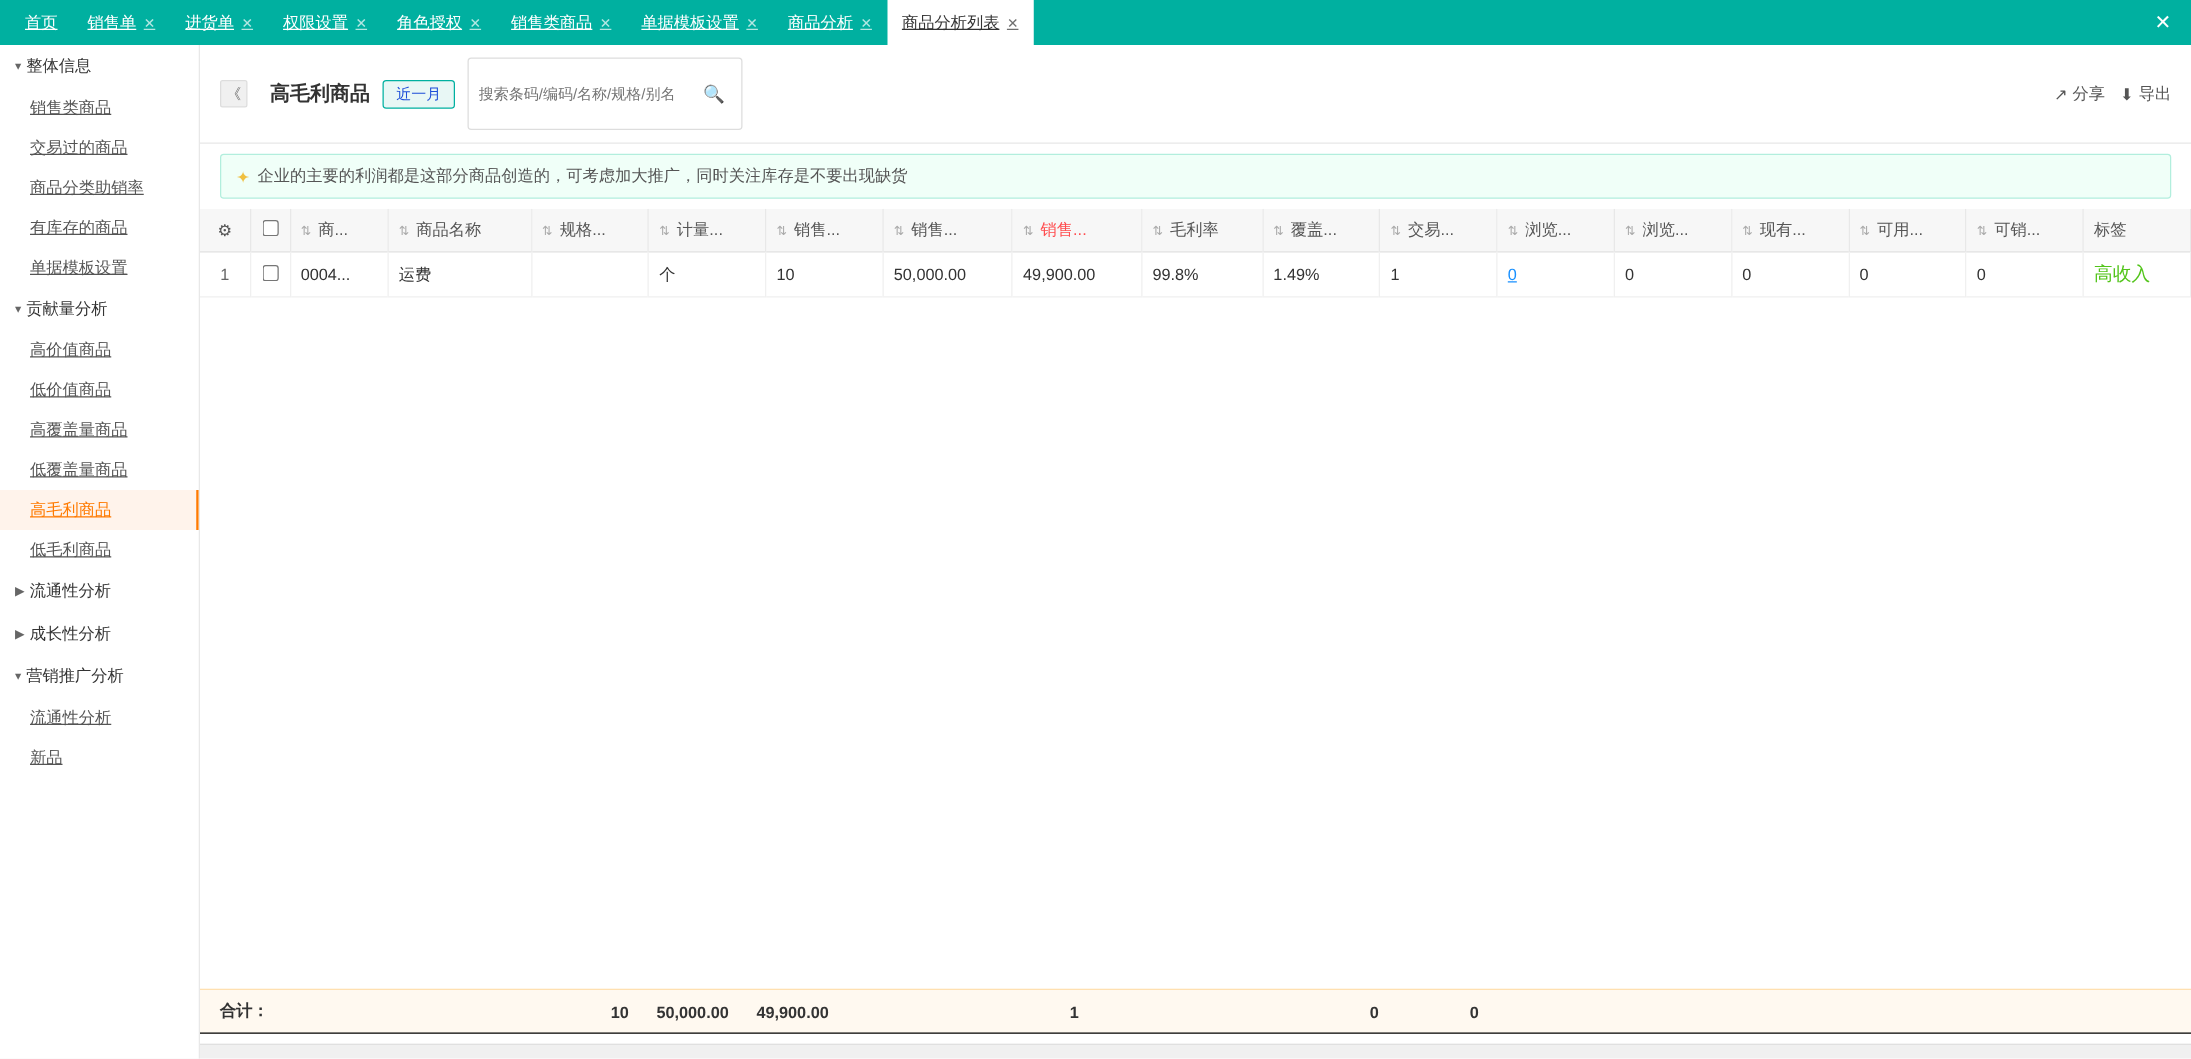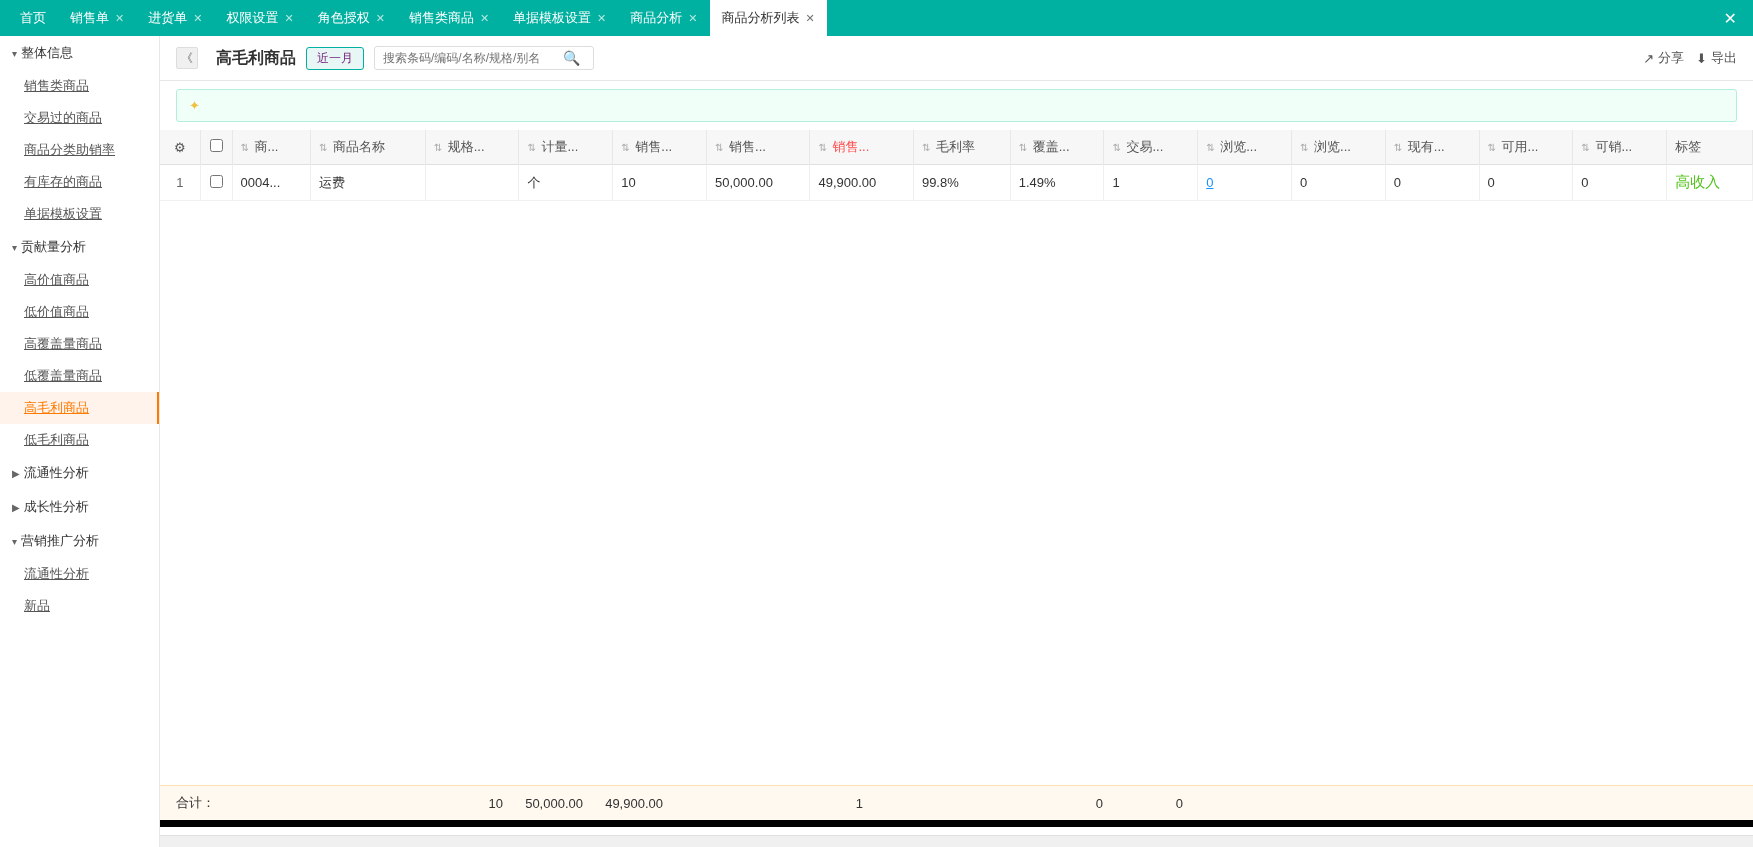--- a/index.html
+++ b/index.html
@@ -17,20 +17,21 @@
     }
     .top-nav .nav-item {
       padding: 0 12px;
       height: 36px;
       display: flex;
       align-items: center;
       cursor: pointer;
       white-space: nowrap;
       font-size: 13px;
       color: white;
+      text-decoration: underline;
     }
     .top-nav .nav-item.active {
       background: white;
       color: #333;
     }
     .top-nav .nav-item .close-x {
       margin-left: 6px;
       font-size: 11px;
       opacity: 0.7;
     }
@@ -103,33 +104,33 @@
       border-bottom: 1px solid #e8e8e8;
       gap: 10px;
     }
     .content-header .title {
       font-size: 16px;
       font-weight: 600;
       color: #333;
     }
     .btn-recent {
       background: #e8f7f5;
-      color: #701a75;
+      color: #1d4ed8;
       border: 1px solid #00b0a0;
       border-radius: 3px;
       padding: 2px 10px;
       cursor: pointer;
       font-size: 12px;
     }
     .search-box {
       display: flex;
       align-items: center;
       border: 1px solid #ddd;
       border-radius: 3px;
-      padding: 3px 8px;
+      padding: 20px 8px;
       flex: 0 0 220px;
     }
     .search-box input {
       border: none;
       outline: none;
       font-size: 12px;
       color: #999;
       width: 180px;
     }
     .search-icon { color: #aaa; font-size: 14px; cursor: pointer; }
@@ -214,27 +215,27 @@
     .link-cell { color: #1890ff; text-decoration: underline; cursor: pointer; }
 
     
     .footer-total {
       position: absolute;
       bottom: 20px;
       left: 0;
       right: 0;
       background: #fff9f0;
       border-top: 1px solid #ffe0b0;
-      border-bottom: 7px solid #000000;
+      border-bottom: 1px solid #000000;
       padding: 8px 16px;
       display: flex;
       align-items: center;
       font-size: 13px;
       color: #333;
-      font-weight: 400;
+      font-weight: 700;
     }
     .footer-total .label { margin-right: 16px; }
     .footer-cells {
       display: flex;
       align-items: center;
     }
     .footer-cell {
       padding: 0 8px;
       min-width: 80px;
       text-align: right;
@@ -376,20 +377,21 @@
         </div>
         <div class="action-btn">
           <span>⬇</span>
           <span>导出</span>
         </div>
       </div>
     </div>
 
     <div class="info-banner">
       <span class="tip-icon">✦</span>
+      <span>企业的主要的利润都是这部分商品创造的，可考虑加大推广，同时关注库存是不要出现缺货</span>
     </div>
 
     <div class="table-container">
       <table>
         <thead>
           <tr>
             <th style="width:40px;text-align:center;">
               <span style="cursor:pointer;">⚙</span>
             </th>
             <th style="width:32px;text-align:center;">

